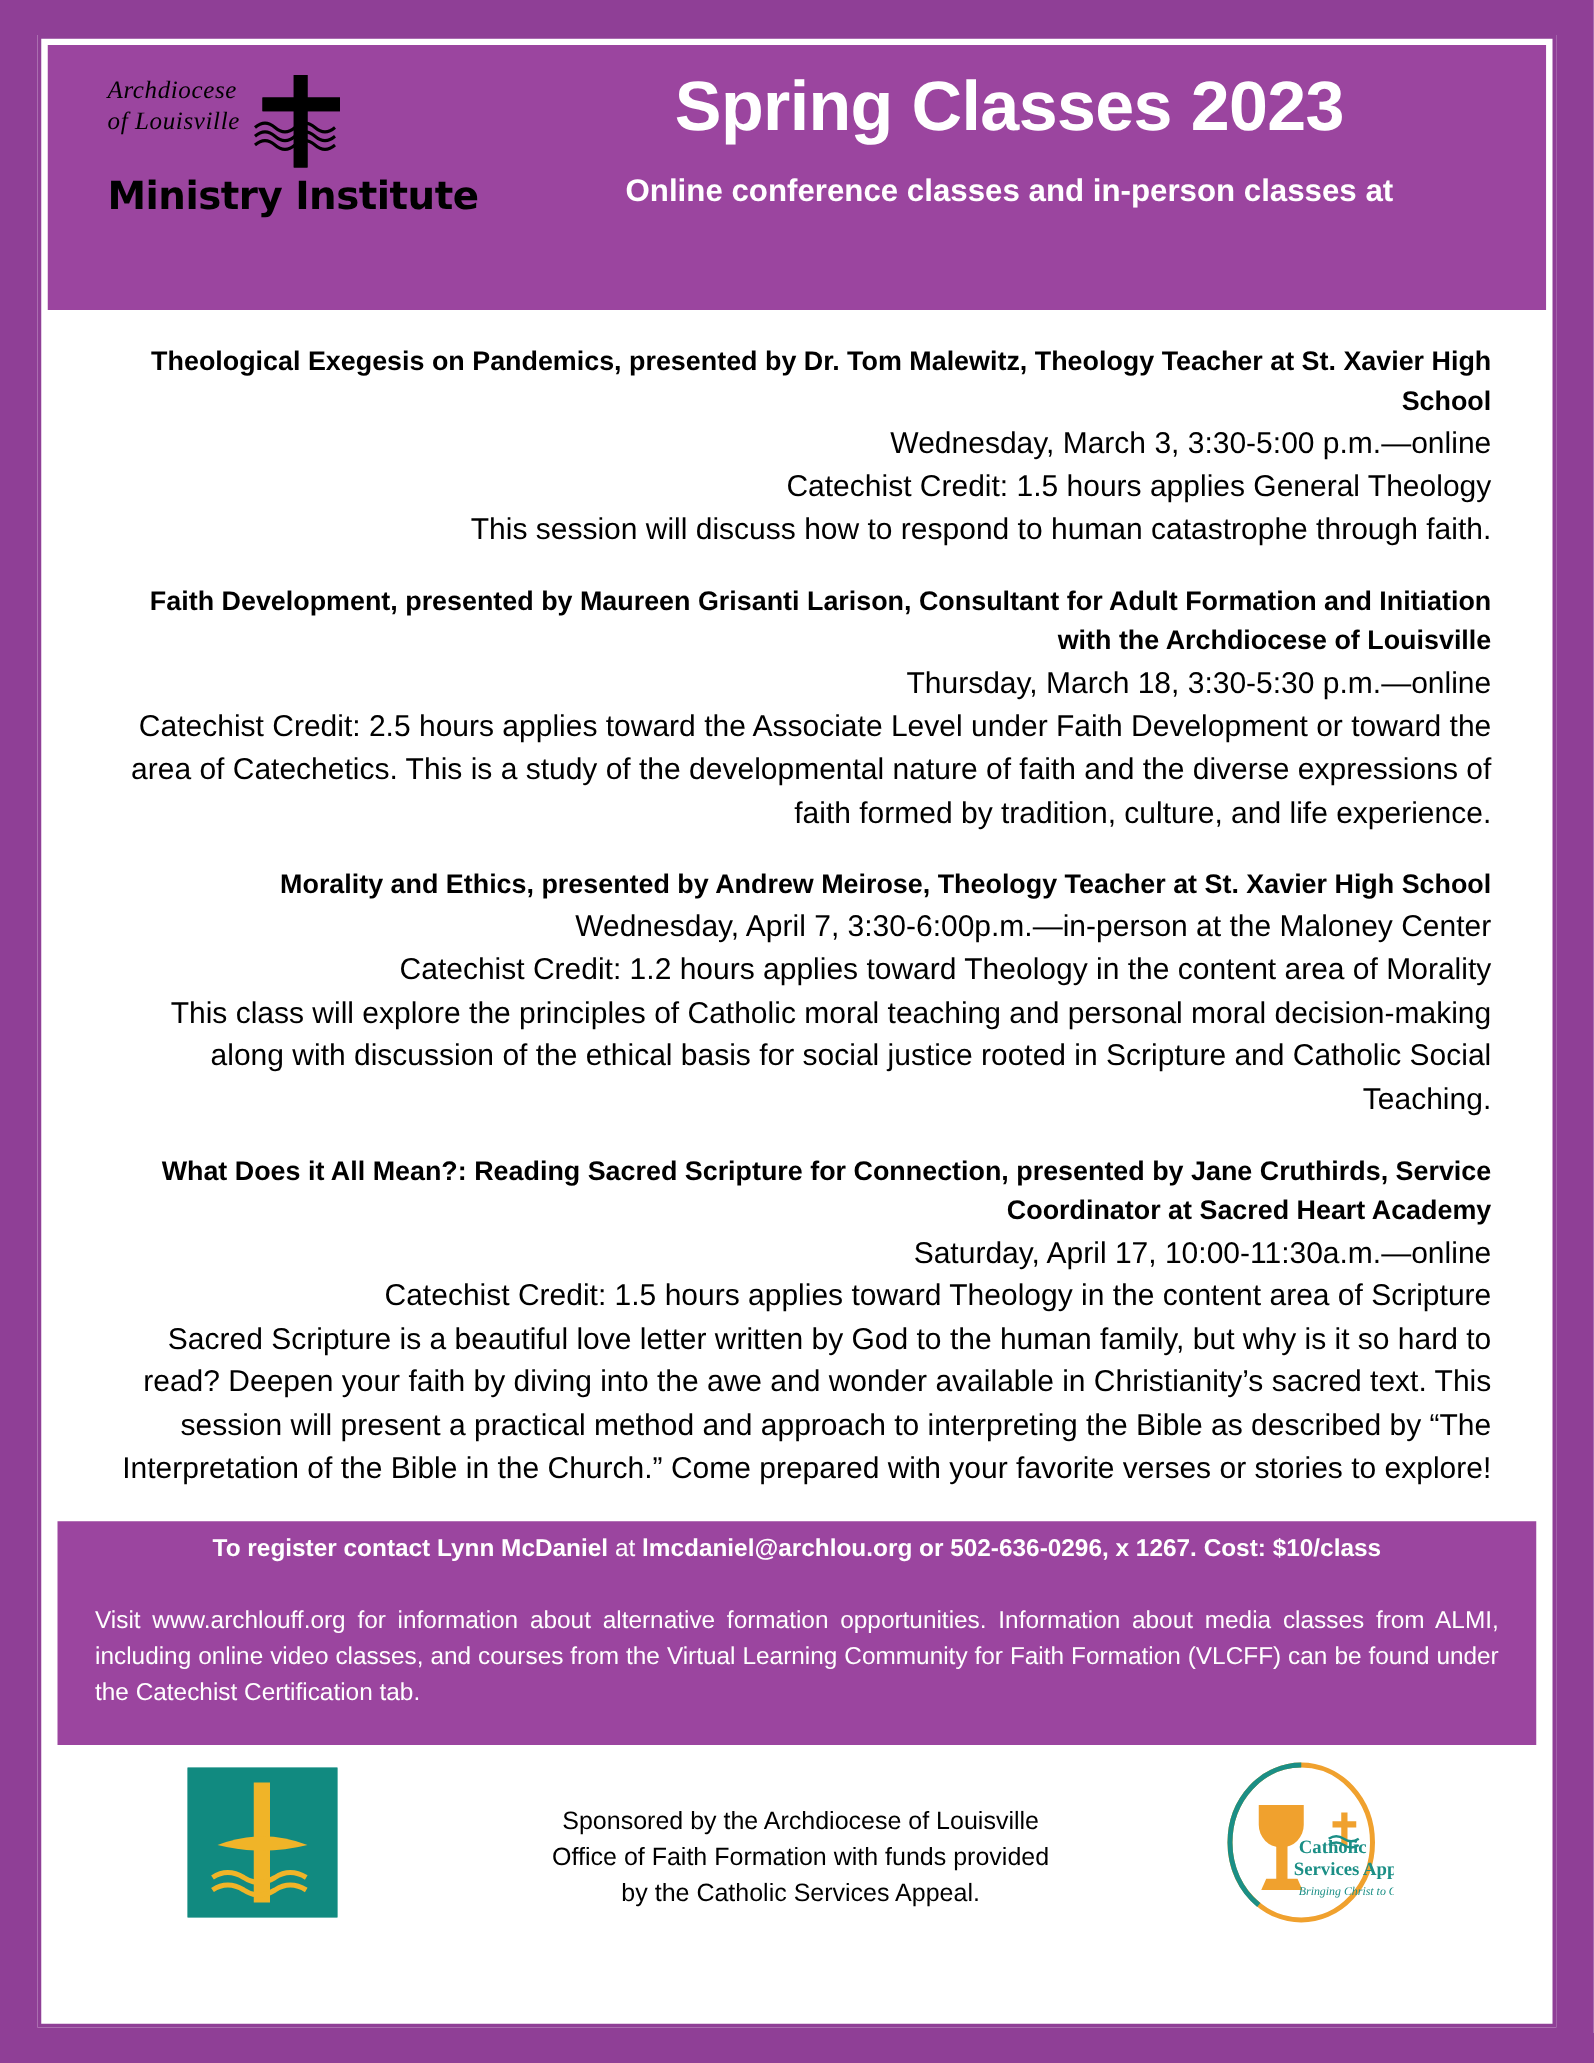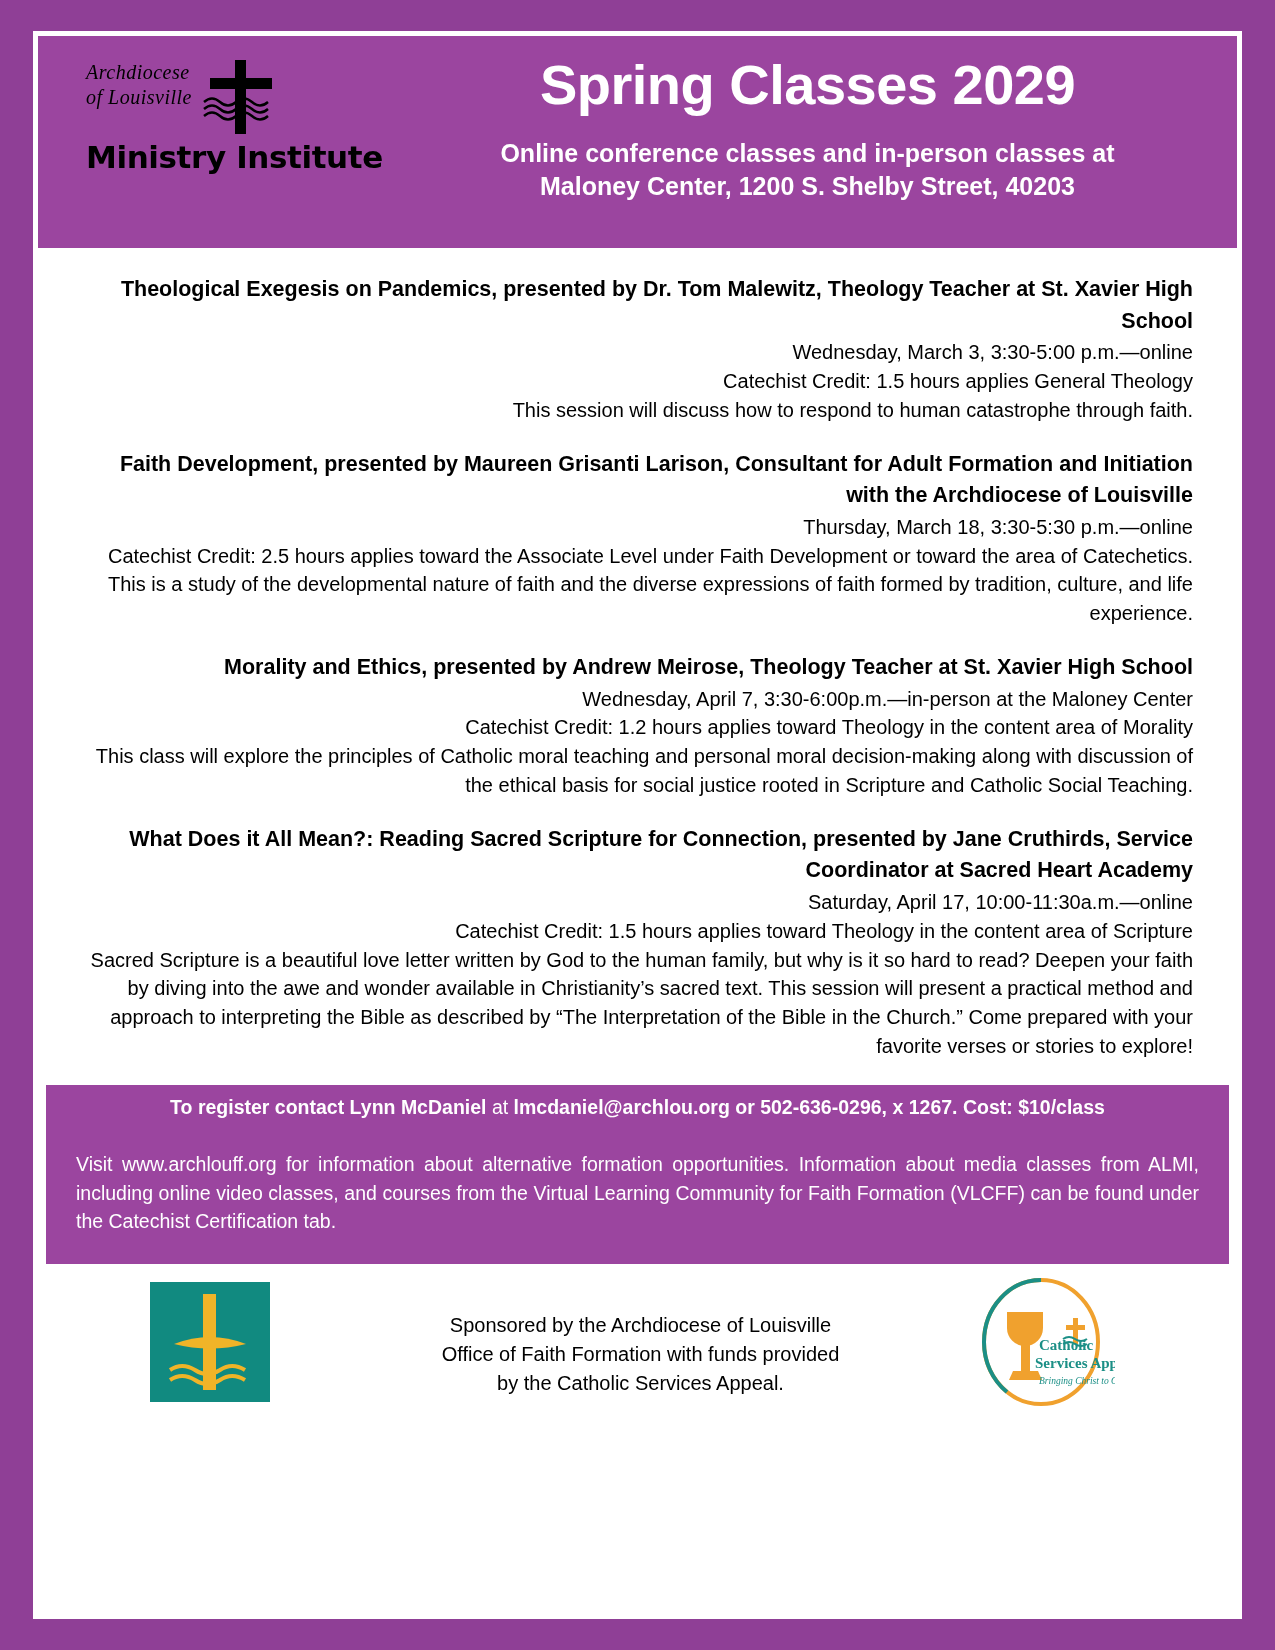--- a/index.html
+++ b/index.html
@@ -115,21 +115,21 @@
     padding: 26px 44px 0 44px;
   }
   .class-block { margin-bottom: 24px; text-align: right; }
   .class-title {
     font-size: 21.5px;
     font-weight: bold;
     line-height: 1.47;
     margin: 0 0 1px 0;
   }
   .class-line {
-    font-size: 20px;
+    font-size: 24px;
     line-height: 1.44;
     margin: 0;
   }
 
   
   .info-box {
     background: #9b459f;
     color: #ffffff;
     margin: 10px 8px 0 8px;
     padding: 10px 26px 24px 26px;
@@ -214,24 +214,23 @@
                 <path d="M6 58 q8 -7 16 0 q8 7 16 0 q8 -7 16 0 q8 7 16 0" stroke="#000" stroke-width="2.4" fill="none"></path>
                 <rect x="37" y="2" width="11" height="74" fill="#000"></rect>
                 <rect x="12" y="20" width="62" height="11" fill="#000"></rect>
               </svg>
             </div>
           </div>
           <div class="logo-institute">Ministry Institute</div>
         </div>
 
         <div class="header-titles">
-          <div class="main-title">Spring Classes 2029</div>
+          <div class="main-title">Spring Classes 2023</div>
           <div class="sub-title">
             <div>Online conference classes and in-person classes at</div>
-            <div>Maloney Center, 1200 S. Shelby Street, 40203</div>
           </div>
         </div>
       </div>
 
       <div class="content">
 
         <div class="class-block">
           <div class="class-title">Theological Exegesis on Pandemics, presented by Dr. Tom Malewitz, Theology Teacher at St. Xavier High School</div>
           <div class="class-line">Wednesday, March 3, 3:30-5:00 p.m.—online</div>
           <div class="class-line">Catechist Credit: 1.5 hours applies General Theology</div>

